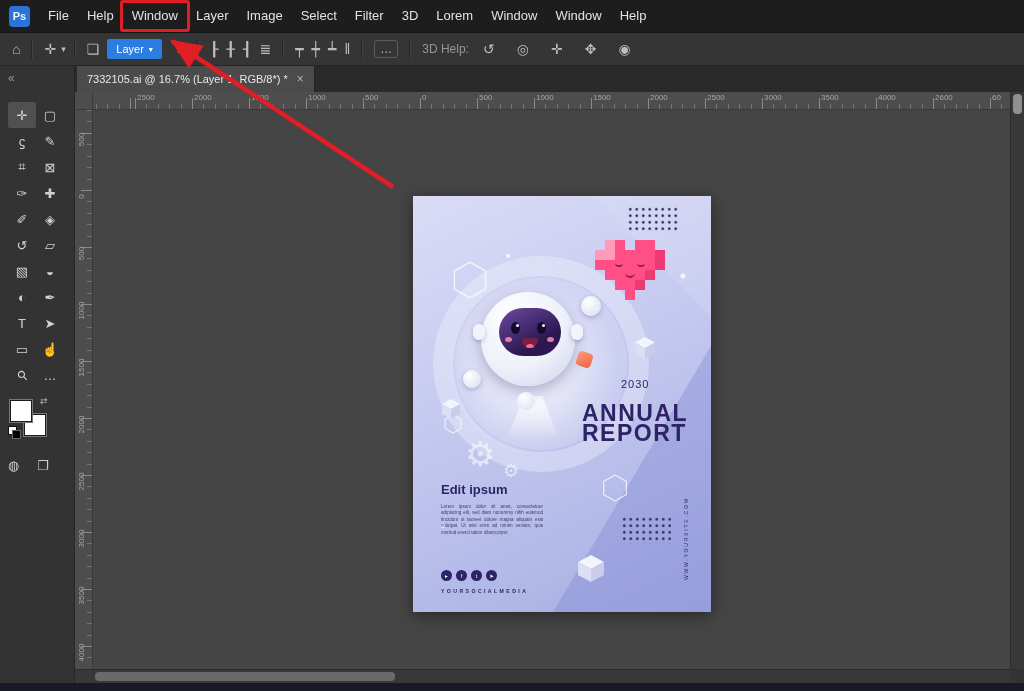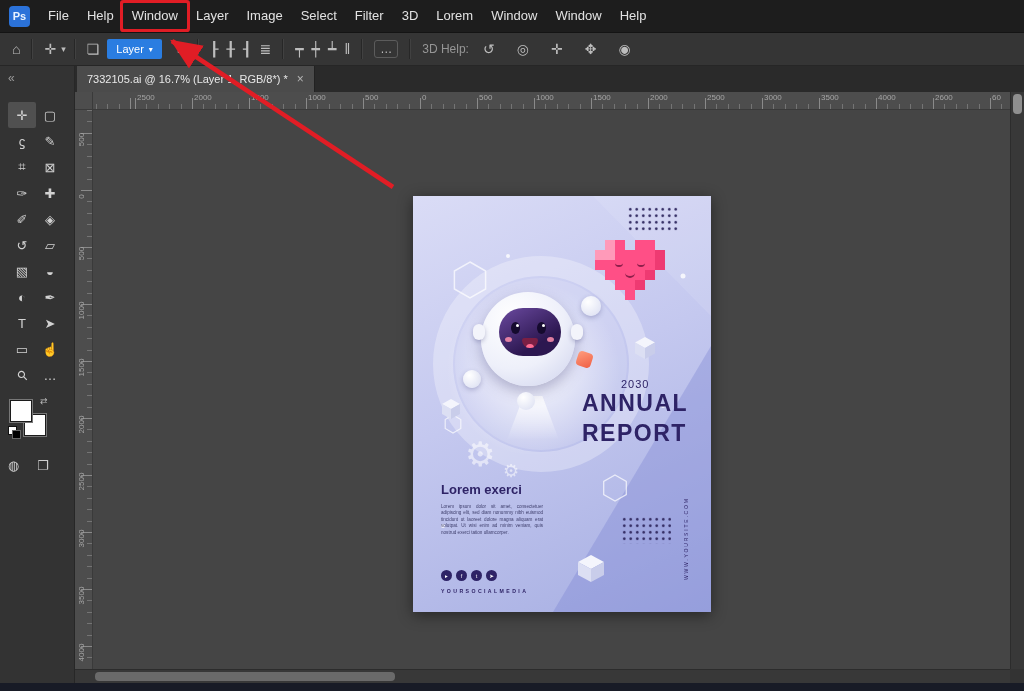--- a/index.html
+++ b/index.html
@@ -333,23 +333,23 @@
       </div>
 
       <div class="heart">
         <div class="pix"></div>
         <div class="h-eye" style="left:20px"></div>
         <div class="h-eye" style="left:42px"></div>
         <div class="h-mouth"></div>
       </div>
 
       <div class="p-year">2030</div>
-      <div class="p-title" style="top:196px">ANNUAL</div>
+      <div class="p-title" style="top:206px">ANNUAL</div>
       <div class="p-title" style="top:226px">REPORT</div>
-      <div class="p-sub">Lorem exerci</div>
+      <div class="p-sub">Edit ipsum</div>
       <div class="p-body">Lorem ipsum dolor sit amet, consectetuer adipiscing elit, sed diam nonummy nibh euismod tincidunt ut laoreet dolore magna aliquam erat volutpat. Ut wisi enim ad minim veniam, quis nostrud exerci tation ullamcorper.</div>
       <div class="p-social">
         <span>▸</span>
         <span>f</span>
         <span>t</span>
         <span>➤</span>
       </div>
       <div class="p-social-label">YOURSOCIALMEDIA</div>
       <div class="p-site">WWW.YOURSITE.COM</div>
     </div>

